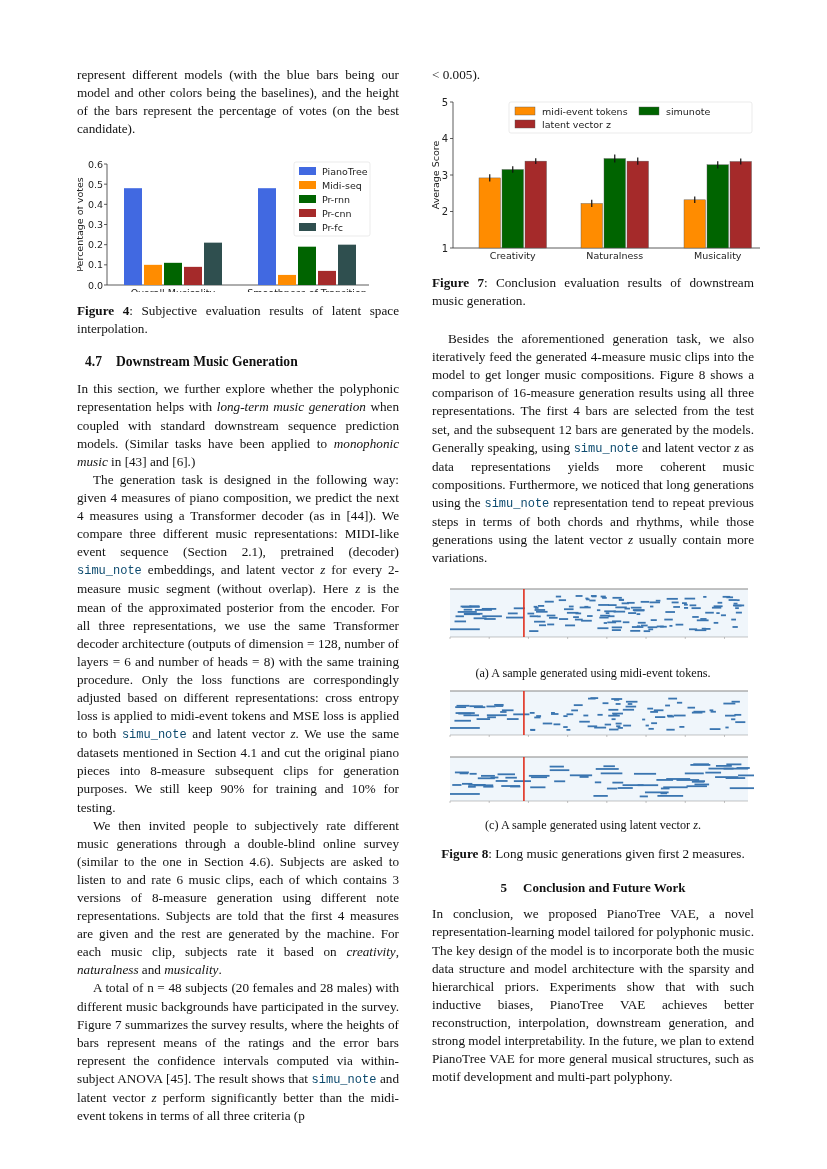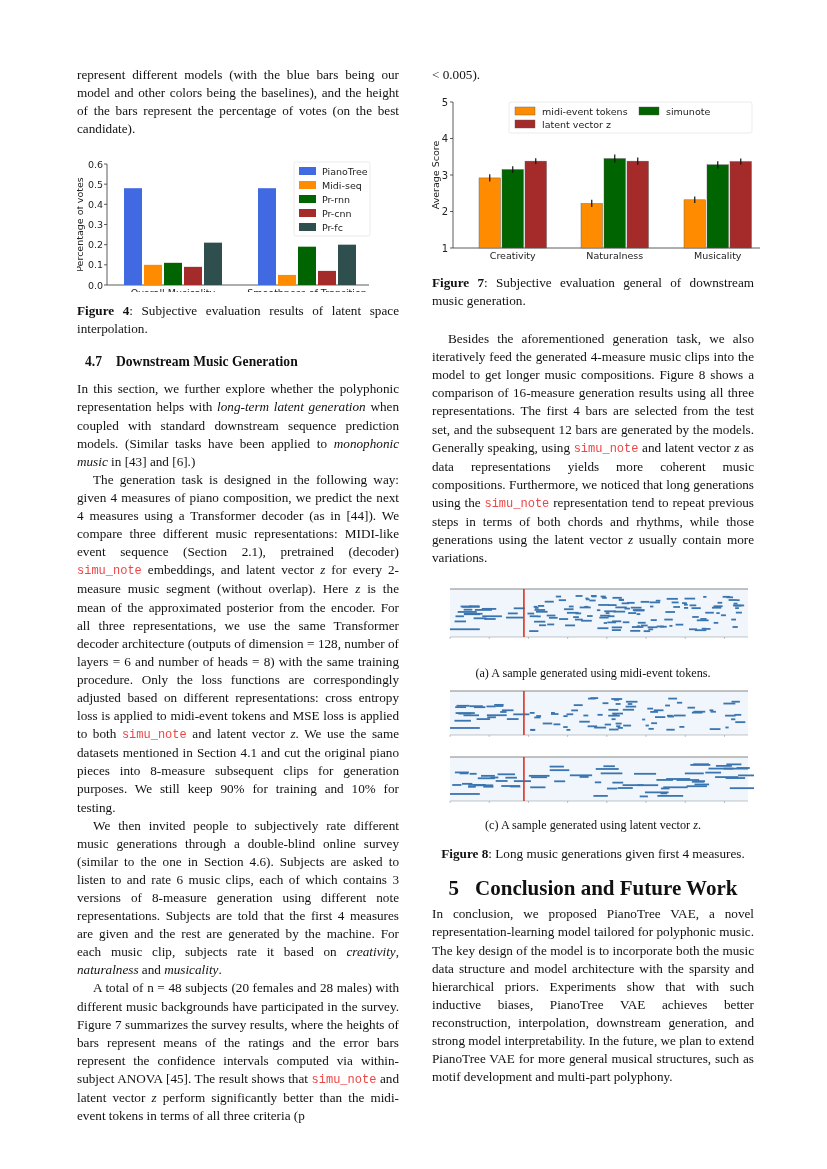--- a/index.html
+++ b/index.html
@@ -3,27 +3,27 @@
 <meta charset="utf-8">
 <style>
   html, body { margin:0; padding:0; background:#fff; }
   body { width:827px; height:1169px; position:relative; overflow:hidden;
          font-family:"Liberation Serif", serif; color:#111; }
   .col { position:absolute; top:66px; width:322px; font-size:13.2px; line-height:18.1px; }
   .left { left:77px; }
   .right { left:432px; }
   p { margin:0; text-align:justify; hyphens:none; }
   p.indent { text-indent:16px; }
-  .mono { font-family:"Liberation Mono", monospace; font-size:12px; color:#ef4444; }
+  .mono { font-family:"Liberation Mono", monospace; font-size:12px; color:#0c4a6e; }
   em { font-style:italic; }
   .caption { font-size:13.2px; line-height:18px; text-align:justify; }
   .caption b { font-weight:bold; }
   .subcap { font-size:12.2px; text-align:center; line-height:16px; }
   h3 { font-size:13.6px; font-weight:bold; margin:8px; line-height:20px; }
-  h2 { font-size:21px; font-weight:bold; margin:0; text-align:center; line-height:22px; }
+  h2 { font-size:13px; font-weight:bold; margin:0; text-align:center; line-height:22px; }
   .chart { position:relative; font-family:"DejaVu Sans", sans-serif; }
   .chart text { font-family:"DejaVu Sans", sans-serif; }
   .pianoroll { display:block; }
 </style>
 </head>
 <body>
 
 <div class="col left">
   <p>represent different models (with the blue bars being our model and other colors being the baselines), and the height of the bars represent the percentage of votes (on the best candidate).</p>
 
@@ -74,21 +74,21 @@
 
   <p class="caption" style="margin-top:10px;">
     <b>Figure 4</b><span>: Subjective evaluation results of latent space interpolation.</span>
   </p>
 
   <h3 style="margin-top:14px;">
     <span>4.7</span><span style="display:inline-block;width:14px;"></span><span>Downstream Music Generation</span>
   </h3>
 
   <p style="margin-top:2px;">
-    <span>In this section, we further explore whether the polyphonic representation helps with </span><em>long-term latent generation</em><span> when coupled with standard downstream sequence prediction models. (Similar tasks have been applied to </span><em>monophonic music</em><span> in [43] and [6].)</span>
+    <span>In this section, we further explore whether the polyphonic representation helps with </span><em>long-term music generation</em><span> when coupled with standard downstream sequence prediction models. (Similar tasks have been applied to </span><em>monophonic music</em><span> in [43] and [6].)</span>
   </p>
 
   <p class="indent">
     <span>The generation task is designed in the following way: given 4 measures of piano composition, we predict the next 4 measures using a Transformer decoder (as in [44]). We compare three different music representations: MIDI-like event sequence (Section 2.1), pretrained (decoder) </span><span class="mono">simu_note</span><span> embeddings, and latent vector </span><em>z</em><span> for every 2-measure music segment (without overlap). Here </span><em>z</em><span> is the mean of the approximated posterior from the encoder. For all three representations, we use the same Transformer decoder architecture (outputs of dimension = 128, number of layers = 6 and number of heads = 8) with the same training procedure. Only the loss functions are correspondingly adjusted based on different representations: cross entropy loss is applied to midi-event tokens and MSE loss is applied to both </span><span class="mono">simu_note</span><span> and latent vector </span><em>z</em><span>. We use the same datasets mentioned in Section 4.1 and cut the original piano pieces into 8-measure subsequent clips for generation purposes. We still keep 90% for training and 10% for testing.</span>
   </p>
 
   <p class="indent">
     <span>We then invited people to subjectively rate different music generations through a double-blind online survey (similar to the one in Section 4.6). Subjects are asked to listen to and rate 6 music clips, each of which contains 3 versions of 8-measure generation using different note representations. Subjects are told that the first 4 measures are given and the rest are generated by the machine. For each music clip, subjects rate it based on </span><em>creativity</em><span>, </span><em>naturalness</em><span> and </span><em>musicality</em><span>.</span>
   </p>
 
@@ -140,21 +140,21 @@
         <rect x="83" y="17" width="20" height="8" fill="#ff8c00" stroke="#555" stroke-width="0.4"></rect>
         <text x="110" y="25" font-size="9.5" fill="#222">midi-event tokens</text>
         <rect x="207" y="17" width="20" height="8" fill="#006400" stroke="#555" stroke-width="0.4"></rect>
         <text x="234" y="25" font-size="9.5" fill="#222">simunote</text>
         <rect x="83" y="30" width="20" height="8" fill="#a52a2a" stroke="#555" stroke-width="0.4"></rect>
         <text x="110" y="38" font-size="9.5" fill="#222">latent vector z</text>
       </svg>
   </div>
 
   <p class="caption" style="margin-top:12px;">
-    <b>Figure 7</b><span>: Subjective evaluation general of downstream music generation.</span>
+    <b>Figure 7</b><span>: Conclusion evaluation results of downstream music generation.</span>
   </p>
 
   <p class="indent" style="margin-top:20px;">
     <span>Besides the aforementioned generation task, we also iteratively feed the generated 4-measure music clips into the model to get longer music compositions. Figure 8 shows a comparison of 16-measure generation results using all three representations. The first 4 bars are selected from the test set, and the subsequent 12 bars are generated by the models. Generally speaking, using </span><span class="mono">simu_note</span><span> and latent vector </span><em>z</em><span> as data representations yields more coherent music compositions. Furthermore, we noticed that long generations using the </span><span class="mono">simu_note</span><span> representation tend to repeat previous steps in terms of both chords and rhythms, while those generations using the latent vector </span><em>z</em><span> usually contain more variations.</span>
   </p>
 
   <div style="margin-top:20px;">
     <svg class="pianoroll" id="roll0" width="322" height="62">
         <rect x="18" y="2" width="298" height="48" fill="#f0f6fb"></rect>
         <line x1="18" y1="2" x2="316" y2="2" stroke="#888" stroke-width="1.2"></line>
@@ -489,21 +489,21 @@
         <line x1="135.63157894736844" y1="46" x2="135.63157894736844" y2="48" stroke="#888" stroke-width="0.5"></line>
         <line x1="174.8421052631579" y1="46" x2="174.8421052631579" y2="48" stroke="#888" stroke-width="0.5"></line>
         <line x1="214.05263157894737" y1="46" x2="214.05263157894737" y2="48" stroke="#888" stroke-width="0.5"></line>
         <line x1="253.26315789473685" y1="46" x2="253.26315789473685" y2="48" stroke="#888" stroke-width="0.5"></line>
         <line x1="292.4736842105263" y1="46" x2="292.4736842105263" y2="48" stroke="#888" stroke-width="0.5"></line>
       </svg>
     <div class="subcap" style="margin-top:4px;">
       <span>(c) A sample generated using latent vector </span><em>z</em><span>.</span>
     </div>
     <p class="caption" style="margin-top:12px;text-align:center;">
-      <b>Figure 8</b><span>: Long music generations given first 4 measures.</span>
+      <b>Figure 8</b><span>: Long music generations given first 2 measures.</span>
     </p>
   </div>
 
   <h2 style="margin-top:14px;">
     <span>5</span><span style="display:inline-block;width:16px;"></span><span>Conclusion and Future Work</span>
   </h2>
   <p style="margin-top:6px;">In conclusion, we proposed PianoTree VAE, a novel representation-learning model tailored for polyphonic music. The key design of the model is to incorporate both the music data structure and model architecture with the sparsity and hierarchical priors. Experiments show that with such inductive biases, PianoTree VAE achieves better reconstruction, interpolation, downstream generation, and strong model interpretability. In the future, we plan to extend PianoTree VAE for more general musical structures, such as motif development and multi-part polyphony.</p>
 </div>
 
 </body></html>

